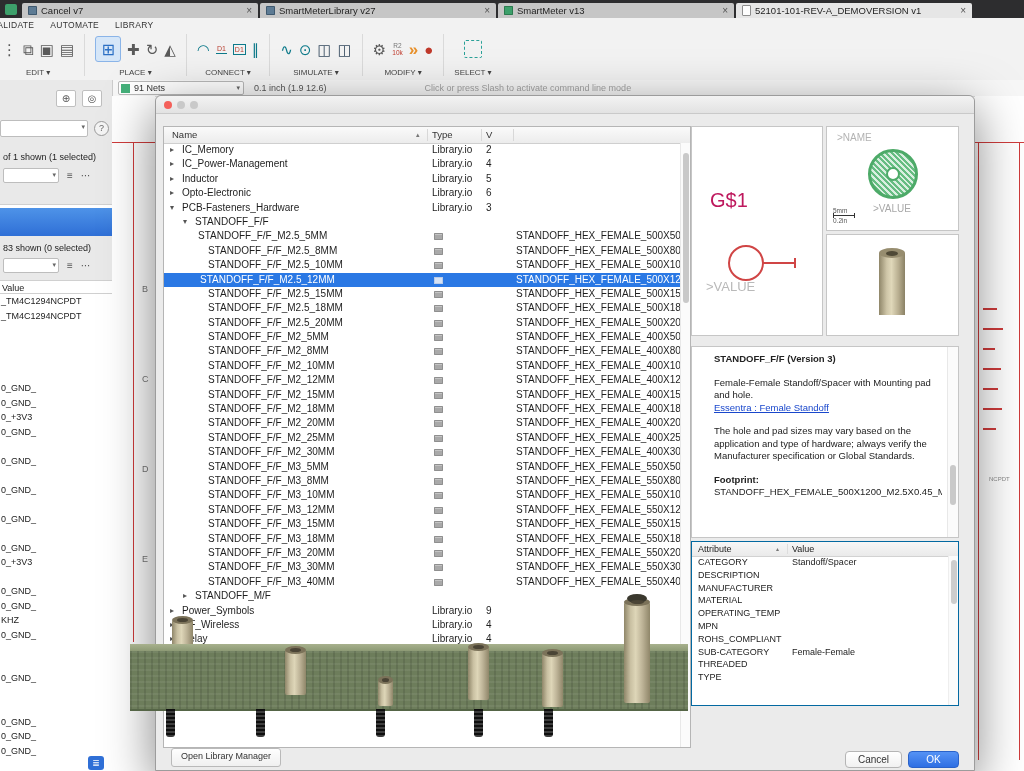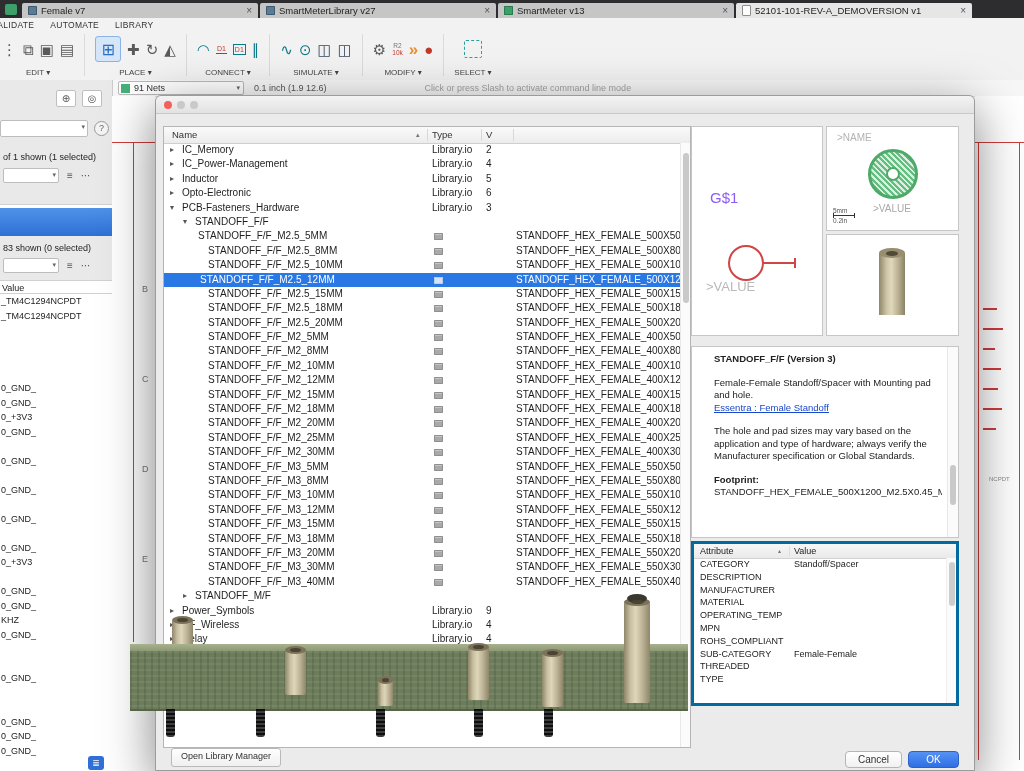--- a/index.html
+++ b/index.html
@@ -107,21 +107,21 @@
   .trow .vv{left:322px;}
   .trow .fp{left:352px;right:9px;overflow:hidden;}
   .trow .devicon{left:270px;top:4px;width:9px;height:7px;background:#a9a9a9;border-radius:1px;box-shadow:inset 0 0 0 1px #8f8f8f,inset 0 2px 0 #c4c4c4;}
   .trow.sel{background:#2a78e4;color:#fff;}
   .trow.sel .devicon{background:#d5e2f5;box-shadow:inset 0 0 0 1px #b9cbe8;}
   .tree-scroll{position:absolute;right:0;top:16px;bottom:0;width:9px;background:#fbfbfb;border-left:1px solid #e8e8e8;z-index:3;}
   .tree-scroll .thumb{position:absolute;left:1.5px;width:6px;top:10px;height:150px;background:#c9c9c9;border-radius:3px;}
 
   .pv{position:absolute;background:#fff;border:1px solid #c6c6c6;box-sizing:border-box;}
   .symbol-pv{left:535px;top:30px;width:132px;height:210px;}
-  .gref{position:absolute;left:18px;top:62px;font-size:15px;color:#8b5cf6;}
+  .gref{position:absolute;left:18px;top:62px;font-size:20px;color:#be185d;}
   .sym-circle{position:absolute;left:36px;top:118px;width:36px;height:36px;border:2px solid #d04545;border-radius:50%;box-sizing:border-box;}
   .sym-line{position:absolute;left:71px;top:135px;width:33px;height:2px;background:#d04545;}
   .sym-tick{position:absolute;left:102px;top:131px;width:2px;height:10px;background:#d04545;}
   .sym-value{position:absolute;left:14px;top:152px;font-size:13px;color:#b9b9b9;}
 
   .fp-pv{left:670px;top:30px;width:133px;height:105px;}
   .fp-name{position:absolute;left:10px;top:5px;font-size:10px;color:#b3b3b3;}
   .pad{position:absolute;left:41px;top:22px;width:50px;height:50px;border-radius:50%;background:repeating-linear-gradient(45deg,#66bd82 0 2px,#d9efe0 2px 4px);border:3px solid #4daa68;box-sizing:border-box;}
   .pad-hole{position:absolute;left:15px;top:15px;width:14px;height:14px;border-radius:50%;background:#fff;border:2px solid #4daa68;box-sizing:border-box;}
   .fp-value{position:absolute;left:46px;top:76px;font-size:10px;color:#a8a8a8;}
@@ -138,21 +138,21 @@
   .desc{position:absolute;left:535px;top:250px;width:268px;height:192px;background:#fff;border:1px solid #c6c6c6;box-sizing:border-box;font-size:9.5px;color:#222;line-height:12.5px;overflow:hidden;}
   .desc-inner{position:absolute;left:8px;top:6px;right:16px;margin-left:14px;}
   .d-title{font-weight:bold;margin-bottom:11px;}
   .d-link{color:#1947cc;text-decoration:underline;display:inline-block;}
   .d-para{margin-top:11px;}
   .d-fpl{font-weight:bold;margin-top:11px;}
   .d-fpv{white-space:nowrap;overflow:hidden;}
   .desc-scroll{position:absolute;right:0;top:0;bottom:0;width:10px;background:#fbfbfb;border-left:1px solid #e8e8e8;}
   .desc-scroll .thumb{position:absolute;left:2px;width:6px;top:118px;height:40px;background:#c9c9c9;border-radius:3px;}
 
-  .attrs{position:absolute;left:535px;top:445px;width:268px;height:165px;background:#fff;border:3px solid #0369a1;box-sizing:border-box;font-size:9px;color:#222;overflow:hidden;}
+  .attrs{position:absolute;left:535px;top:445px;width:268px;height:165px;background:#fff;border:1px solid #0369a1;box-sizing:border-box;font-size:9px;color:#222;overflow:hidden;}
   .attr-header{position:absolute;left:0;top:0;right:0;height:14px;background:linear-gradient(#f7f7f7,#eaeaea);border-bottom:1px solid #d2d2d2;}
   .ah-a{position:absolute;left:6px;top:1.5px;}
   .ah-sort{position:absolute;left:84px;top:3px;font-size:6px;color:#777;}
   .ah-v{position:absolute;left:100px;top:1.5px;}
   .ah-sep{position:absolute;left:95px;top:2px;bottom:2px;width:1px;background:#ddd;}
   #attr-body{position:absolute;left:0;top:14px;right:0;bottom:0;}
   .arow{position:relative;height:12.8px;line-height:12.8px;}
   .a-n{position:absolute;left:6px;white-space:nowrap;}
   .a-v{position:absolute;left:100px;white-space:nowrap;}
   .attr-scroll{position:absolute;right:0;top:14px;bottom:0;width:9px;background:#fbfbfb;border-left:1px solid #eee;}
@@ -174,21 +174,21 @@
 </style>
 </head>
 <body>
 
 <div class="screen">
 
   <div class="tabbar" id="tabbar">
     <span class="tab-lead"></span>
   <div class="tab">
         <span class="tab-icon grid"></span>
-        <span class="tab-title">Female v7</span>
+        <span class="tab-title">Cancel v7</span>
         <span class="tab-close">×</span>
       </div>
       <div class="tab">
         <span class="tab-icon grid"></span>
         <span class="tab-title">SmartMeterLibrary v27</span>
         <span class="tab-close">×</span>
       </div>
       <div class="tab">
         <span class="tab-icon grid-green"></span>
         <span class="tab-title">SmartMeter v13</span>

